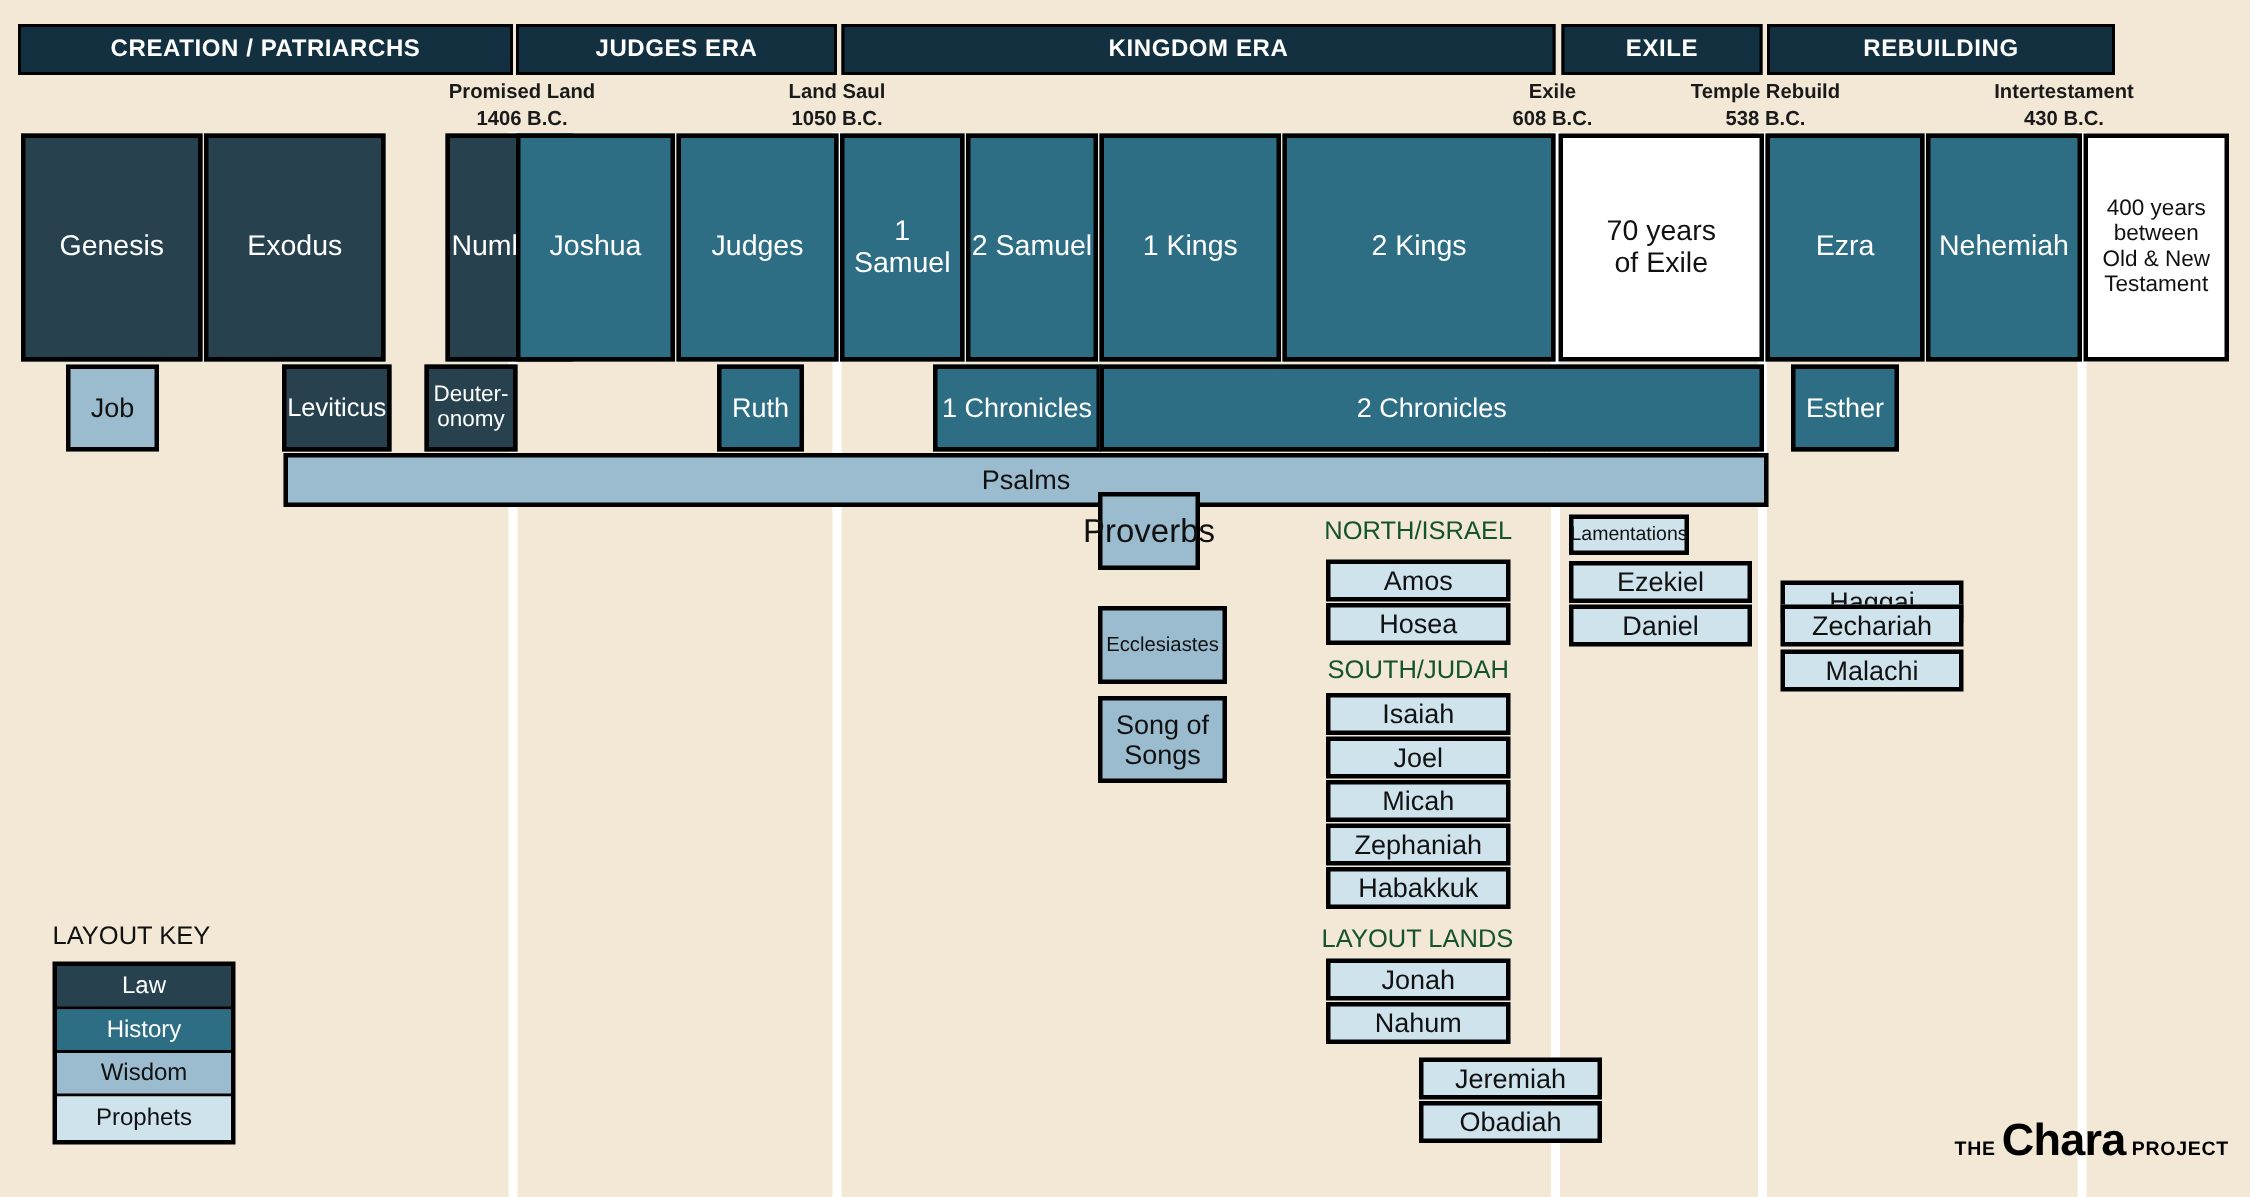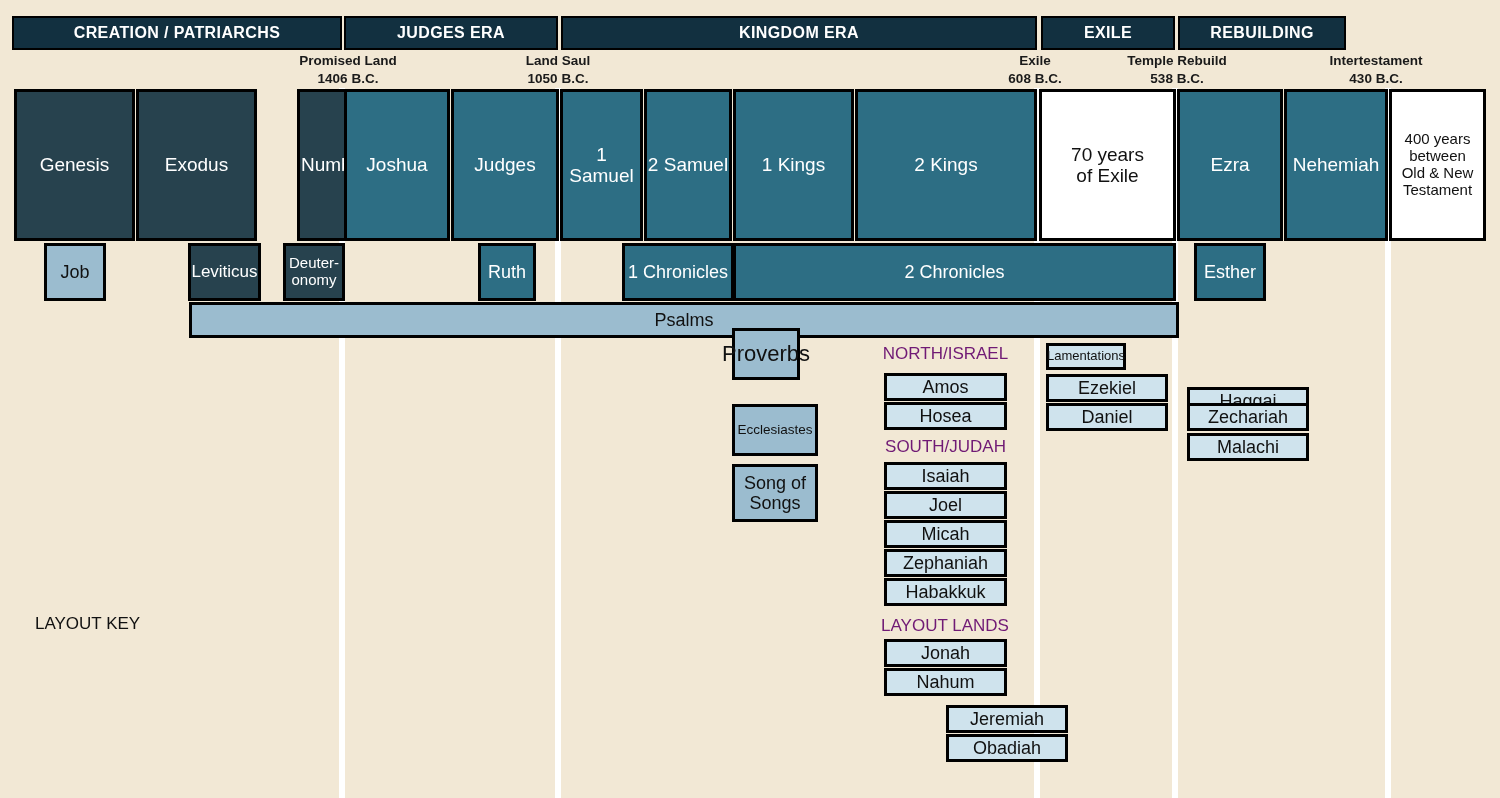--- a/index.html
+++ b/index.html
@@ -49,21 +49,21 @@
   }
   .law     {background:#27424e;color:#fff;}
   .history {background:#2d6e84;color:#fff;}
   .wisdom  {background:#9bbccf;color:#111;}
   .prophet {background:#cfe3ed;color:#111;}
   .blank   {background:#ffffff;color:#111;}
 
   
   .sect{
     position:absolute;
-    font-size:17px;color:#701a75;
+    font-size:17px;color:#14532d;
     text-align:center;
     z-index:5;white-space:nowrap;
   }
 
   
   #keywrap{position:absolute;left:35px;top:614px;z-index:7;}
   #keytitle{font-size:17px;color:#111;margin-bottom:7px;}
   #keybox{border:3px solid #000;width:116px;}
   .keyrow{
     height:29px;display:flex;align-items:center;justify-content:center;
@@ -90,21 +90,21 @@
       <div class="vdiv" style="left: 555px;"></div>
       <div class="vdiv" style="left: 1034px;"></div>
       <div class="vdiv" style="left: 1172px;"></div>
       <div class="vdiv" style="left: 1385px;"></div>
     </div>
   <div id="eras-layer">
       <div class="era" style="left: 12px; width: 330px;">CREATION / PATRIARCHS</div>
       <div class="era" style="left: 344px; width: 214px;">JUDGES ERA</div>
       <div class="era" style="left: 561px; width: 476px;">KINGDOM ERA</div>
       <div class="era" style="left: 1041px; width: 134px;">EXILE</div>
-      <div class="era" style="left: 1178px; width: 168px;">REBUILDING</div>
+      <div class="era" style="left: 1178px; width: 232px;">REBUILDING</div>
     </div>
   <div id="dates-layer">
       <div class="datemark" style="left: 284px; width: 128px;">
         <div>Promised Land</div>
         <div>1406 B.C.</div>
       </div>
       <div class="datemark" style="left: 494px; width: 128px;">
         <div>Land Saul</div>
         <div>1050 B.C.</div>
       </div>
@@ -173,16 +173,27 @@
       <div class="bk prophet" style="left: 1046px; width: 122px; top: 403px; height: 28px; font-size: 18px;">Daniel</div>
       <div class="bk prophet" style="left: 1187px; width: 122px; top: 387px; height: 28px; font-size: 18px;">Haggai</div>
       <div class="bk prophet" style="left: 1187px; width: 122px; top: 403px; height: 28px; font-size: 18px;">Zechariah</div>
       <div class="bk prophet" style="left: 1187px; width: 122px; top: 433px; height: 28px; font-size: 18px;">Malachi</div>
       <div class="bk prophet" style="left: 946px; width: 122px; top: 705px; height: 28px; font-size: 18px;">Jeremiah</div>
       <div class="bk prophet" style="left: 946px; width: 122px; top: 734px; height: 28px; font-size: 18px;">Obadiah</div>
     </div>
 
   <div id="keywrap">
     <div id="keytitle">LAYOUT KEY</div>
+    <div id="keybox">
+        <div class="keyrow law">Law</div>
+        <div class="keyrow history">History</div>
+        <div class="keyrow wisdom">Wisdom</div>
+        <div class="keyrow prophet">Prophets</div>
+      </div>
   </div>
 
+  <div id="logo">
+    <span class="lg-the">THE</span>
+    <span class="lg-chara">Chara</span>
+    <span class="lg-proj">PROJECT</span>
+  </div>
 
 </div>
 
 </body></html>

